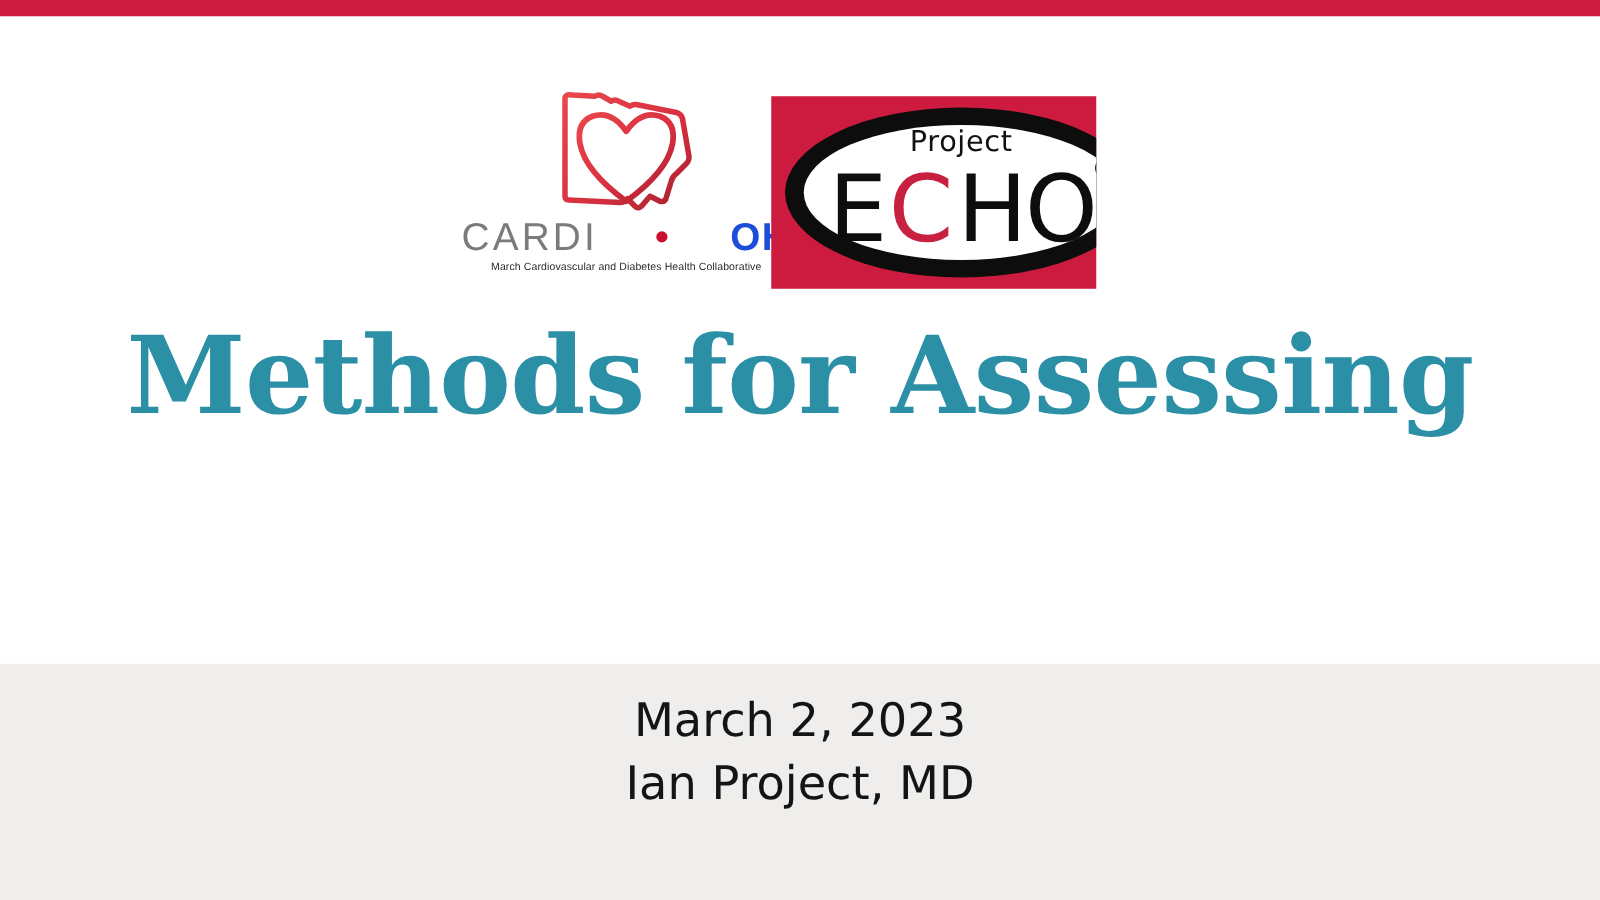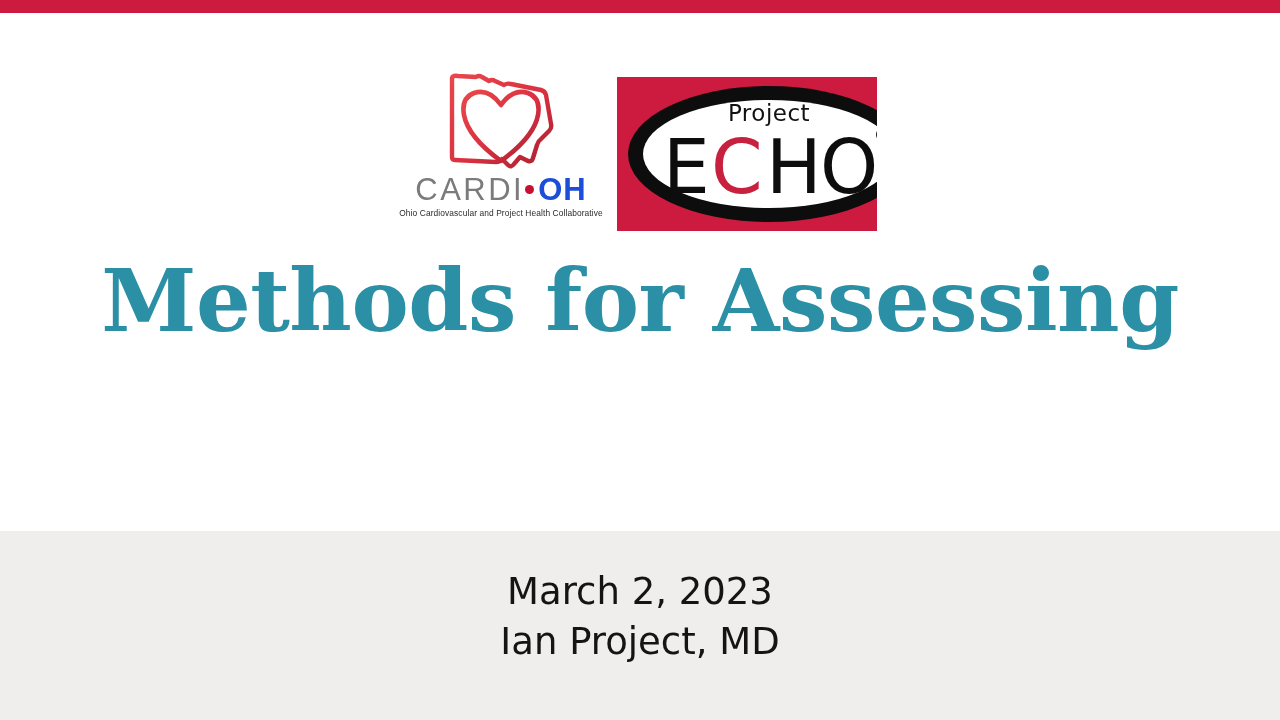--- a/index.html
+++ b/index.html
@@ -64,20 +64,21 @@
     width: 126px;
     height: 108px;
     display: block;
   }
   .cardioh-wordmark {
     display: flex;
     align-items: baseline;
     justify-content: center;
     height: 30px;
     margin-top: 1px;
+    gap: 46px;
   }
   .wm-cardi {
     font-family: "Liberation Sans", sans-serif;
     font-size: 31px;
     letter-spacing: 2.5px;
     color: #7b7b7b;
     font-weight: 300;
     line-height: 1;
   }
   .wm-dot {
@@ -143,21 +144,21 @@
   }
 
   
   .footer {
     flex: 1 1 auto;
     background: #efeeec;
     display: flex;
     flex-direction: column;
     align-items: center;
     justify-content: flex-start;
-    padding-top: 36px;
+    padding-top: 21px;
     box-sizing: border-box;
   }
   .footer-line {
     font-family: "DejaVu Sans", "Liberation Sans", sans-serif;
     font-size: 37px;
     line-height: 1.36;
     color: #141414;
     font-weight: normal;
     letter-spacing: 0px;
   }
@@ -185,21 +186,21 @@
 
           <path d="M14 13 L14 92 Q14 95 17 95 L58 97 Q62 97 64 94 L70 100 Q73 103 76 99 L82 92 L90 96 Q94 97 95 93 L99 80 Q100 76 103 74 L111 66 Q114 63 113 59 L108 30 Q107 26 103 25 L73 19 Q69 18 66 20 L57 16 Q54 14 51 16 L44 12 Q41 10 38 12 L20 11 Q15 10 14 13 Z" fill="none" stroke="url(#ohioGrad)" stroke-width="4.4" stroke-linejoin="round" stroke-linecap="round"></path>
 
           <path d="M63 96 Q30 72 26 50 Q23 33 36 28 Q51 23 63 40 Q75 23 90 28 Q103 33 100 50 Q96 72 63 96 Z" fill="none" stroke="url(#ohioGrad)" stroke-width="4.6" stroke-linejoin="round" stroke-linecap="round"></path>
         </svg>
         <div class="cardioh-wordmark">
           <span class="wm-cardi">CARDI</span>
           <span class="wm-dot"></span>
           <span class="wm-oh">OH</span>
         </div>
-        <div class="cardioh-tagline">Ohio Cardiovascular and Project Health Collaborative</div>
+        <div class="cardioh-tagline">March Cardiovascular and Diabetes Health Collaborative</div>
       </div>
 
       <div class="echo-logo">
         <svg class="echo-svg" viewBox="0 0 304 154">
 
           <ellipse cx="152" cy="77" rx="141" ry="68" fill="#0d0d0d"></ellipse>
 
           <ellipse cx="152" cy="77" rx="126" ry="54" fill="#ffffff"></ellipse>
 
           <text x="152" y="44" text-anchor="middle" font-family="DejaVu Sans, Liberation Sans, sans-serif" font-size="23" fill="#111111" letter-spacing="0.5">Project</text>

